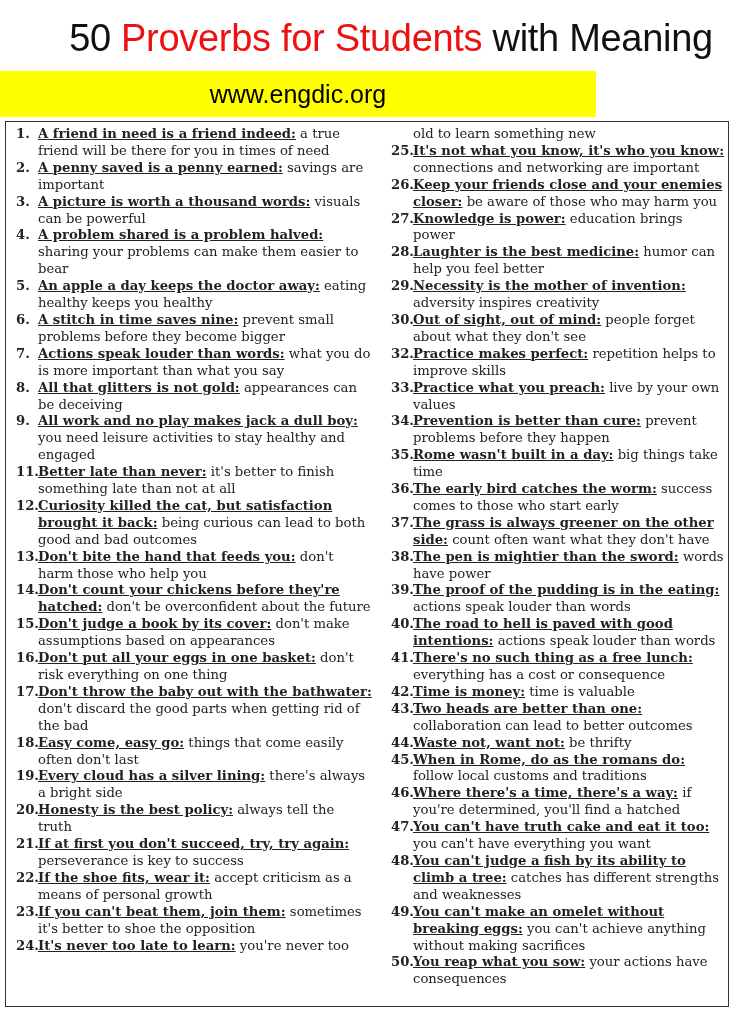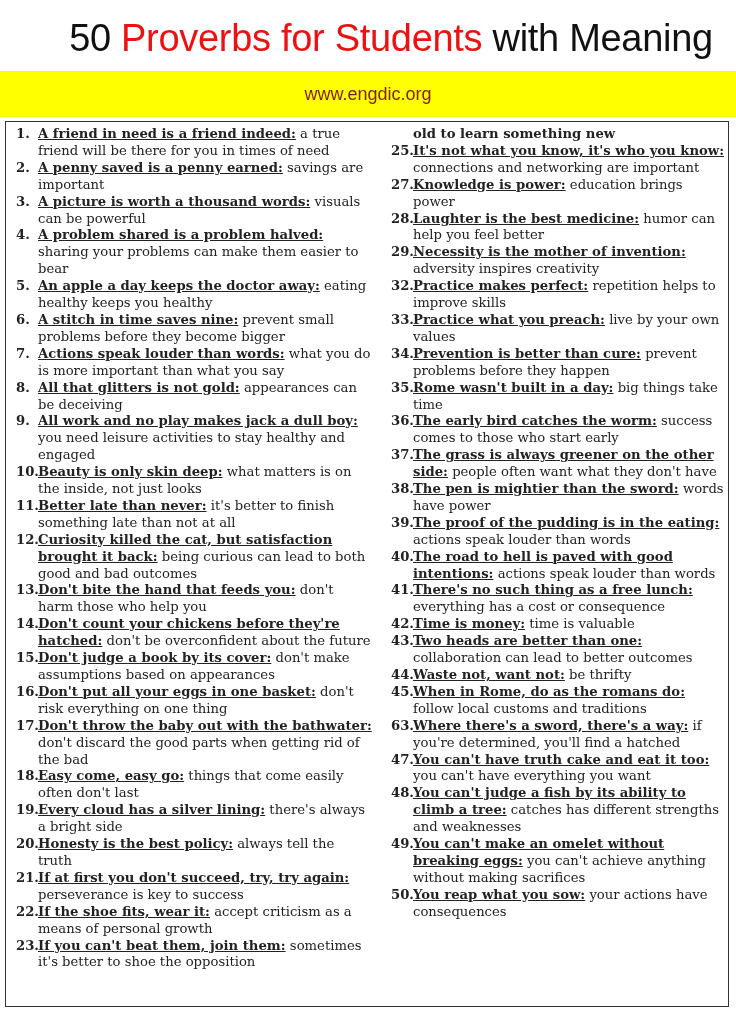--- a/index.html
+++ b/index.html
@@ -4,38 +4,38 @@
 <style>
   html, body { margin:0; padding:0; background:#ffffff; }
   body { width:736px; height:1012px; position:relative; overflow:hidden; }
   .title {
     position:absolute; left:0; top:14px; width:736px; text-align:center;
     font-family:"Liberation Sans", sans-serif; font-size:38px; line-height:48px;
     color:#111; letter-spacing:-0.3px;padding-left:23px;
   }
   .title .accent { color:#ee1111; }
   .banner {
-    position:absolute; left:0; top:71px; width:736px; height:46px;
+    position:absolute; left:0; top:71px; width:596px; height:46px;
     background:#ffff00; text-align:center;
-    font-family:"Liberation Sans", sans-serif; font-size:18px; line-height:46px; color:#7f1d1d;
+    font-family:"Liberation Sans", sans-serif; font-size:25px; line-height:46px; color:#000000;
   }
   .box {
     position:absolute; left:5px; top:121px; width:724px; height:886px;
     border:1.5px solid #333; box-sizing:border-box; background:#fff;
   }
   .col {
     position:absolute; top:4px;
     font-family:"DejaVu Serif", serif; font-size:13.2px; line-height:16.9px; color:#222;
   }
   .col.left { left:10px; width:356px; }
   .col.right { left:385px; width:336px; }
   .item { position:relative; padding-left:22px; }
   .num { position:absolute; left:0; top:0; font-weight:bold; }
   .phrase { font-weight:bold;text-decoration:underline; }
-  .cont { padding-left:22px;font-weight:bold; }
+  .cont { padding-left:22px; }
 </style>
 </head>
 <body>
 
 <div class="title">
   <span>50</span>
   <span class="accent">Proverbs for Students</span>
   <span>with Meaning</span>
 </div>
 
@@ -47,54 +47,56 @@
   <div class="col left" id="col-left">
       <div class="item"><span class="num">1.</span><span class="phrase">A friend in need is a friend indeed:</span> <span class="meaning">a true friend will be there for you in times of need</span></div>
       <div class="item"><span class="num">2.</span><span class="phrase">A penny saved is a penny earned:</span> <span class="meaning">savings are important</span></div>
       <div class="item"><span class="num">3.</span><span class="phrase">A picture is worth a thousand words:</span> <span class="meaning">visuals can be powerful</span></div>
       <div class="item"><span class="num">4.</span><span class="phrase">A problem shared is a problem halved:</span> <span class="meaning">sharing your problems can make them easier to bear</span></div>
       <div class="item"><span class="num">5.</span><span class="phrase">An apple a day keeps the doctor away:</span> <span class="meaning">eating healthy keeps you healthy</span></div>
       <div class="item"><span class="num">6.</span><span class="phrase">A stitch in time saves nine:</span> <span class="meaning">prevent small problems before they become bigger</span></div>
       <div class="item"><span class="num">7.</span><span class="phrase">Actions speak louder than words:</span> <span class="meaning">what you do is more important than what you say</span></div>
       <div class="item"><span class="num">8.</span><span class="phrase">All that glitters is not gold:</span> <span class="meaning">appearances can be deceiving</span></div>
       <div class="item"><span class="num">9.</span><span class="phrase">All work and no play makes jack a dull boy:</span> <span class="meaning">you need leisure activities to stay healthy and engaged</span></div>
-      <div class="item"><span class="num">10.</span><span class="phrase">Beauty is only skin deep:</span> <span class="meaning">what matters is on the inside, not just looks</span></div>
       <div class="item"><span class="num">11.</span><span class="phrase">Better late than never:</span> <span class="meaning">it's better to finish something late than not at all</span></div>
       <div class="item"><span class="num">12.</span><span class="phrase">Curiosity killed the cat, but satisfaction brought it back:</span> <span class="meaning">being curious can lead to both good and bad outcomes</span></div>
       <div class="item"><span class="num">13.</span><span class="phrase">Don't bite the hand that feeds you:</span> <span class="meaning">don't harm those who help you</span></div>
       <div class="item"><span class="num">14.</span><span class="phrase">Don't count your chickens before they're hatched:</span> <span class="meaning">don't be overconfident about the future</span></div>
       <div class="item"><span class="num">15.</span><span class="phrase">Don't judge a book by its cover:</span> <span class="meaning">don't make assumptions based on appearances</span></div>
       <div class="item"><span class="num">16.</span><span class="phrase">Don't put all your eggs in one basket:</span> <span class="meaning">don't risk everything on one thing</span></div>
       <div class="item"><span class="num">17.</span><span class="phrase">Don't throw the baby out with the bathwater:</span> <span class="meaning">don't discard the good parts when getting rid of the bad</span></div>
       <div class="item"><span class="num">18.</span><span class="phrase">Easy come, easy go:</span> <span class="meaning">things that come easily often don't last</span></div>
       <div class="item"><span class="num">19.</span><span class="phrase">Every cloud has a silver lining:</span> <span class="meaning">there's always a bright side</span></div>
       <div class="item"><span class="num">20.</span><span class="phrase">Honesty is the best policy:</span> <span class="meaning">always tell the truth</span></div>
       <div class="item"><span class="num">21.</span><span class="phrase">If at first you don't succeed, try, try again:</span> <span class="meaning">perseverance is key to success</span></div>
       <div class="item"><span class="num">22.</span><span class="phrase">If the shoe fits, wear it:</span> <span class="meaning">accept criticism as a means of personal growth</span></div>
       <div class="item"><span class="num">23.</span><span class="phrase">If you can't beat them, join them:</span> <span class="meaning">sometimes it's better to shoe the opposition</span></div>
+      <div class="item"><span class="num">24.</span><span class="phrase">It's never too late to learn:</span> <span class="meaning">you're never too</span></div>
     </div>
   <div class="col right" id="col-right">
       <div class="cont">old to learn something new</div>
       <div class="item"><span class="num">25.</span><span class="phrase">It's not what you know, it's who you know:</span> <span class="meaning">connections and networking are important</span></div>
+      <div class="item"><span class="num">26.</span><span class="phrase">Keep your friends close and your enemies closer:</span> <span class="meaning">be aware of those who may harm you</span></div>
       <div class="item"><span class="num">27.</span><span class="phrase">Knowledge is power:</span> <span class="meaning">education brings power</span></div>
       <div class="item"><span class="num">28.</span><span class="phrase">Laughter is the best medicine:</span> <span class="meaning">humor can help you feel better</span></div>
       <div class="item"><span class="num">29.</span><span class="phrase">Necessity is the mother of invention:</span> <span class="meaning">adversity inspires creativity</span></div>
+      <div class="item"><span class="num">30.</span><span class="phrase">Out of sight, out of mind:</span> <span class="meaning">people forget about what they don't see</span></div>
       <div class="item"><span class="num">32.</span><span class="phrase">Practice makes perfect:</span> <span class="meaning">repetition helps to improve skills</span></div>
       <div class="item"><span class="num">33.</span><span class="phrase">Practice what you preach:</span> <span class="meaning">live by your own values</span></div>
       <div class="item"><span class="num">34.</span><span class="phrase">Prevention is better than cure:</span> <span class="meaning">prevent problems before they happen</span></div>
       <div class="item"><span class="num">35.</span><span class="phrase">Rome wasn't built in a day:</span> <span class="meaning">big things take time</span></div>
       <div class="item"><span class="num">36.</span><span class="phrase">The early bird catches the worm:</span> <span class="meaning">success comes to those who start early</span></div>
-      <div class="item"><span class="num">37.</span><span class="phrase">The grass is always greener on the other side:</span> <span class="meaning">people often want what they don't have</span></div>
+      <div class="item"><span class="num">37.</span><span class="phrase">The grass is always greener on the other side:</span> <span class="meaning">count often want what they don't have</span></div>
       <div class="item"><span class="num">38.</span><span class="phrase">The pen is mightier than the sword:</span> <span class="meaning">words have power</span></div>
       <div class="item"><span class="num">39.</span><span class="phrase">The proof of the pudding is in the eating:</span> <span class="meaning">actions speak louder than words</span></div>
       <div class="item"><span class="num">40.</span><span class="phrase">The road to hell is paved with good intentions:</span> <span class="meaning">actions speak louder than words</span></div>
       <div class="item"><span class="num">41.</span><span class="phrase">There's no such thing as a free lunch:</span> <span class="meaning">everything has a cost or consequence</span></div>
       <div class="item"><span class="num">42.</span><span class="phrase">Time is money:</span> <span class="meaning">time is valuable</span></div>
       <div class="item"><span class="num">43.</span><span class="phrase">Two heads are better than one:</span> <span class="meaning">collaboration can lead to better outcomes</span></div>
       <div class="item"><span class="num">44.</span><span class="phrase">Waste not, want not:</span> <span class="meaning">be thrifty</span></div>
       <div class="item"><span class="num">45.</span><span class="phrase">When in Rome, do as the romans do:</span> <span class="meaning">follow local customs and traditions</span></div>
-      <div class="item"><span class="num">63.</span><span class="phrase">Where there's a sword, there's a way:</span> <span class="meaning">if you're determined, you'll find a hatched</span></div>
+      <div class="item"><span class="num">46.</span><span class="phrase">Where there's a time, there's a way:</span> <span class="meaning">if you're determined, you'll find a hatched</span></div>
       <div class="item"><span class="num">47.</span><span class="phrase">You can't have truth cake and eat it too:</span> <span class="meaning">you can't have everything you want</span></div>
       <div class="item"><span class="num">48.</span><span class="phrase">You can't judge a fish by its ability to climb a tree:</span> <span class="meaning">catches has different strengths and weaknesses</span></div>
       <div class="item"><span class="num">49.</span><span class="phrase">You can't make an omelet without breaking eggs:</span> <span class="meaning">you can't achieve anything without making sacrifices</span></div>
       <div class="item"><span class="num">50.</span><span class="phrase">You reap what you sow:</span> <span class="meaning">your actions have consequences</span></div>
     </div>
 </div>
 
 </body></html>

